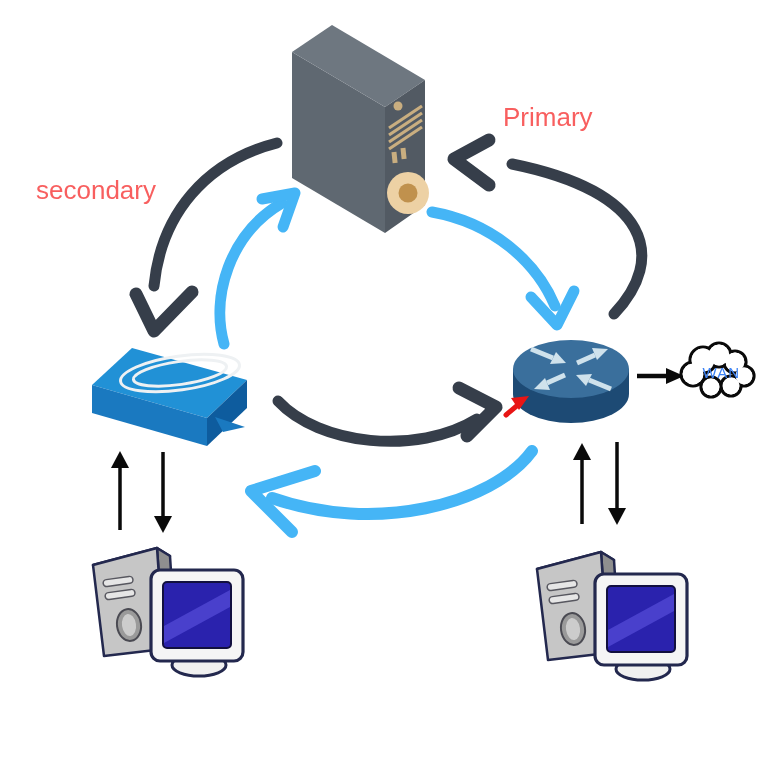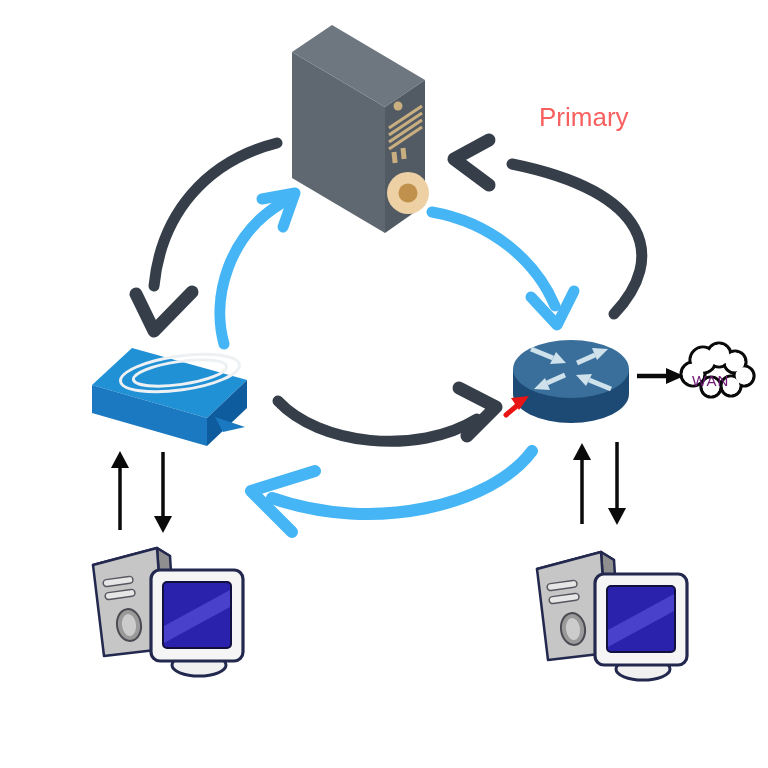--- a/index.html
+++ b/index.html
@@ -12,29 +12,29 @@
   }
   .canvas svg{position:absolute;left:0;top:0;}
   .lbl{position:absolute;white-space:nowrap;}
   .lbl-fddi{
     left:322px;top:291px;
     font-size:45px;font-weight:bold;letter-spacing:1px;
     color:#ee1414;
   }
   .lbl-primary{
     left:503px;top:102px;
-    font-size:26px;color:#f85f5f;margin-left:36px;
+    font-size:26px;color:#f85f5f;
   }
   .lbl-secondary{
     left:36px;top:175px;
     font-size:26px;color:#f85f5f;
   }
   .lbl-wan{
-    left:692px;top:372px;width:48px;text-align:left;
-    font-size:15px;color:#701a75;letter-spacing:1px;
+    left:692px;top:364px;width:48px;text-align:right;
+    font-size:15px;color:#3b82f6;letter-spacing:1px;
   }
 </style>
 </head>
 <body>
 
 <div class="canvas">
 
   <svg width="768" height="768" viewBox="0 0 768 768">
 
     <defs>
@@ -174,15 +174,16 @@
         <circle cx="731" cy="386" r="8.4"></circle>
         <circle cx="711" cy="387" r="8.4"></circle>
       </g>
     </g>
 
     <use href="#pc" x="85" y="544"></use>
     <use href="#pc" x="529" y="548"></use>
   </svg>
 
   <div class="lbl lbl-primary">Primary</div>
+  <div class="lbl lbl-secondary">secondary</div>
   <div class="lbl lbl-wan">WAN</div>
 
 </div>
 
 </body></html>

